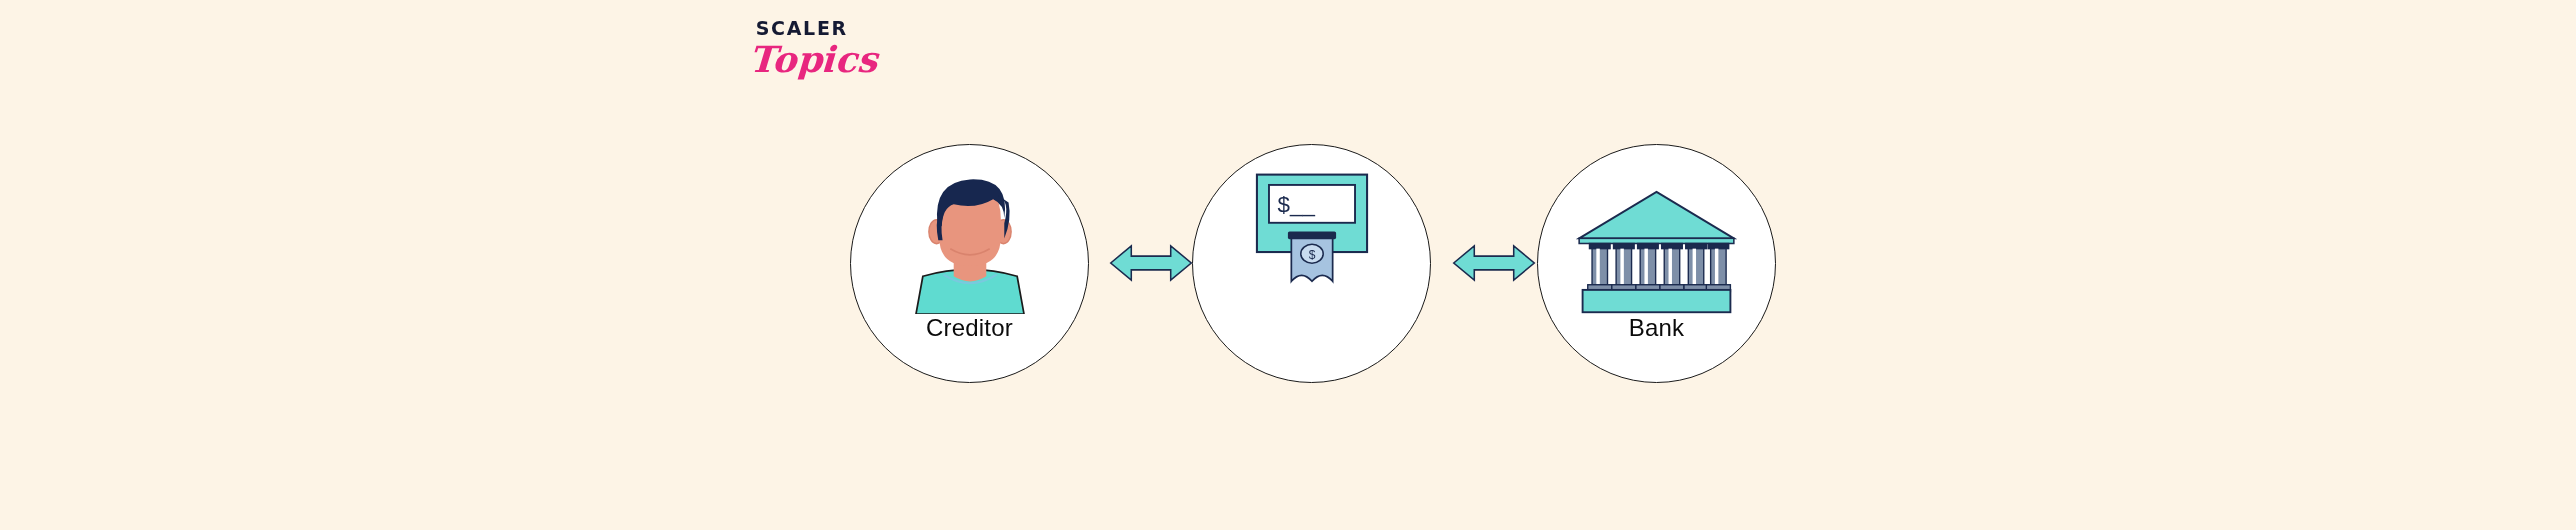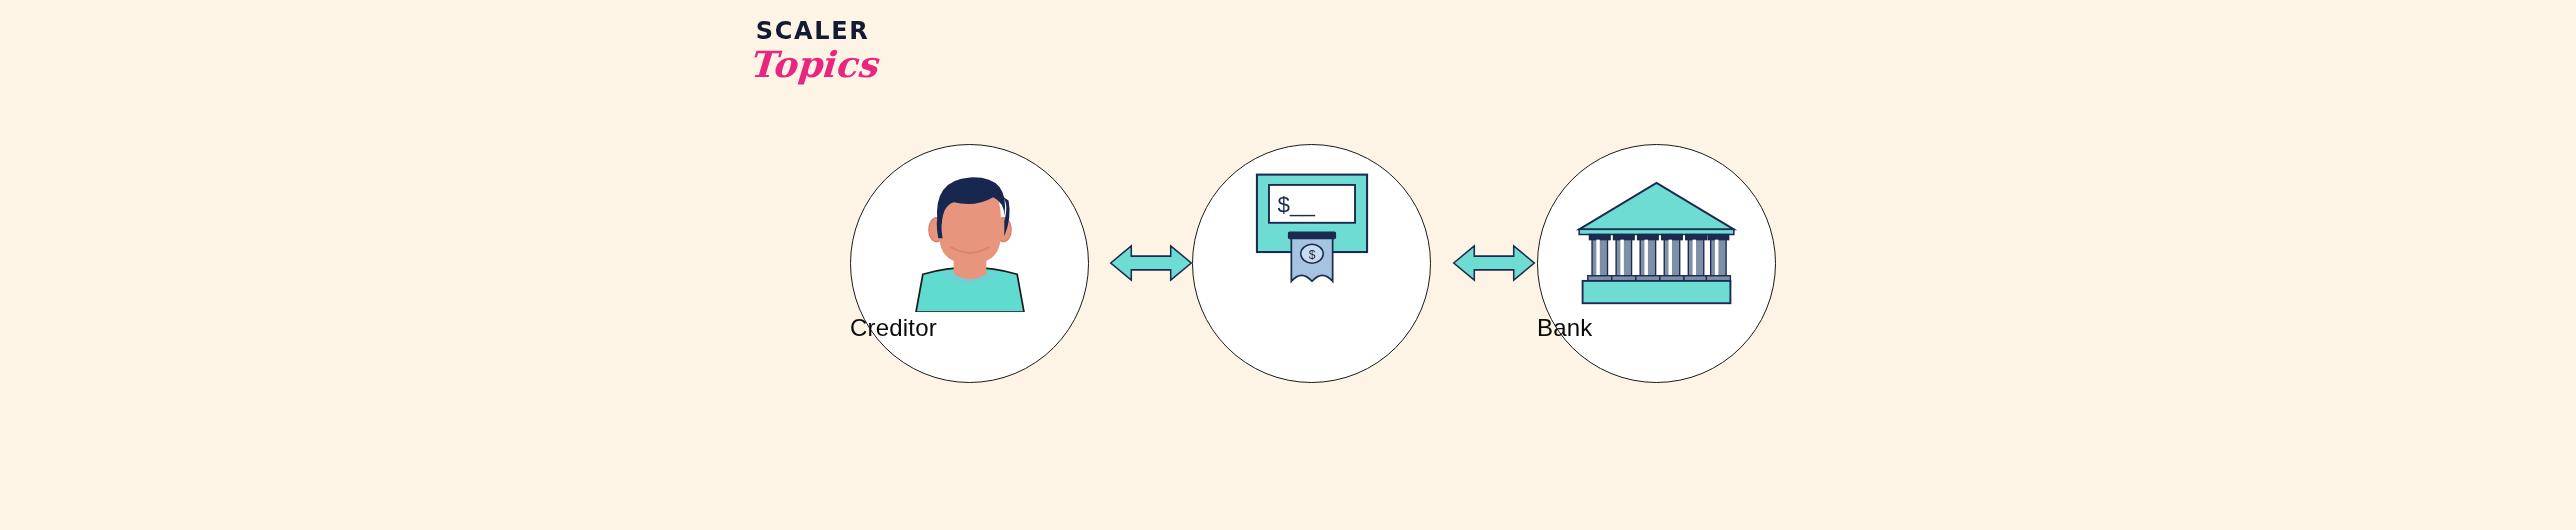--- a/index.html
+++ b/index.html
@@ -27,21 +27,21 @@
     position: absolute;
     left: 754px;
     top: 19px;
     width: 155px;
     height: 94px;
     user-select: none;
   }
   .logo-scaler {
     font-family: "DejaVu Sans", sans-serif;
     font-weight: 700;
-    font-size: 24px;
+    font-size: 19px;
     letter-spacing: 1.7px;
     color: #151A33;
     line-height: 1;
     display: block;
     padding-left: 1.7px;
   }
   .logo-topics {
     font-family: "DejaVu Serif", serif;
     font-style: italic;
     font-weight: 700;
@@ -69,29 +69,29 @@
     border: 1.9px solid #1B1B1B;
     box-sizing: border-box;
   }
   .node-art {
     position: absolute;
     left: 0;
     top: 22px;
     width: 239px;
     height: 148px;
     display: flex;
-    align-items: center;
+    align-items: flex-end;
     justify-content: center;
   }
   .node-label {
     position: absolute;
     left: 0;
     top: 170px;
     width: 239px;
-    text-align: left;
+    text-align: center;
     font-size: 24px;
     color: #0B0B0B;
     font-family: "Liberation Sans", sans-serif;
     letter-spacing: 0.2px;
     white-space: nowrap;
   }
 
   #node-creditor { left: 850px; top: 144px; }
   #node-atm      { left: 1192px; top: 144px; }
   #node-bank     { left: 1537px; top: 144px; }

